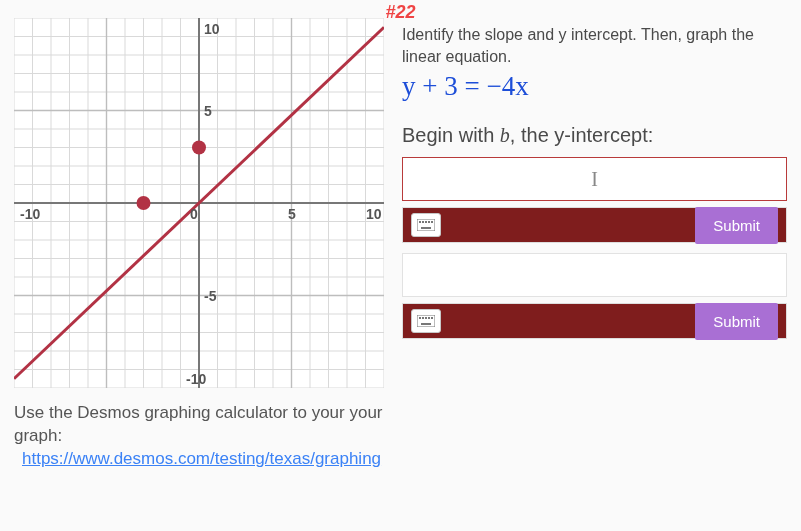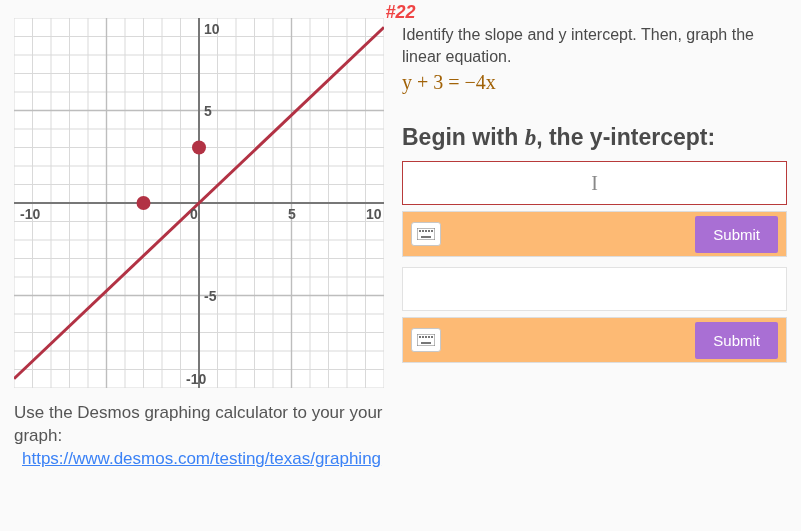--- a/index.html
+++ b/index.html
@@ -52,30 +52,29 @@
   .right-col {
     flex: 1;
     padding-top: 6px;
   }
   .instr {
     font-size: 16px;
     line-height: 1.35;
     color: #4a4a4a;
   }
   .equation {
-    font-size: 20px;
-    color: #a16207;
+    font-size: 27px;
+    color: #1d4ed8;
     margin-top: 4px;
     font-family: "Times New Roman", serif;
   }
   .field-label {
-    margin-top: 30px;
-    font-size: 23px;
+    margin-top: 22px;
+    font-size: 20px;
     color: #4a4a4a;
-    font-weight: bold;
   }
   .field-label .mathvar {
     font-style: italic;
     font-family: "Times New Roman", serif;
   }
   .answer-box {
     margin-top: 10px;
     width: 100%;
     height: 44px;
     border: 1px solid #b83a3a;
@@ -86,22 +85,22 @@
     font-family: "Times New Roman", serif;
     font-size: 20px;
     color: #888;
   }
   .answer-box.plain {
     border: 1px solid #e2e2e2;
   }
   .toolbar {
     margin-top: 6px;
     width: 100%;
-    height: 46px;
-    background: #fdba74;
+    height: 36px;
+    background: #7f1d1d;
     border: 1px solid #ddd;
     display: flex;
     align-items: center;
     justify-content: space-between;
     padding: 0 8px;
   }
   .kbd-btn {
     width: 30px;
     height: 24px;
     background: #fff;

